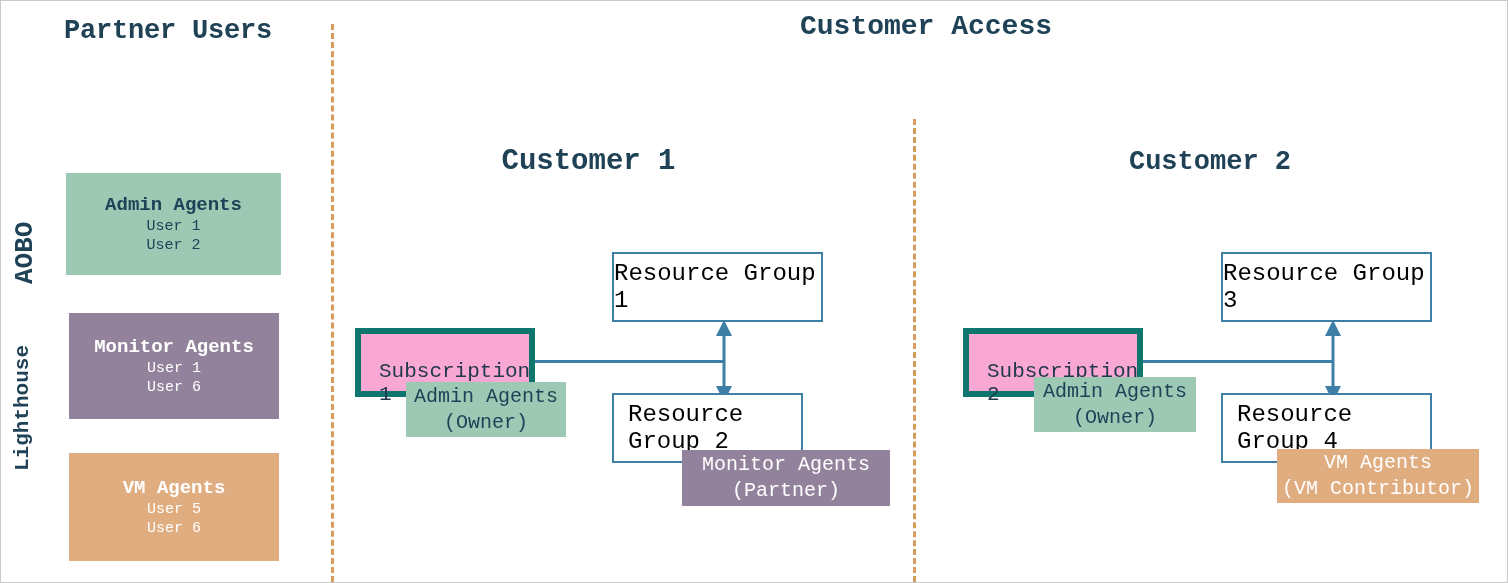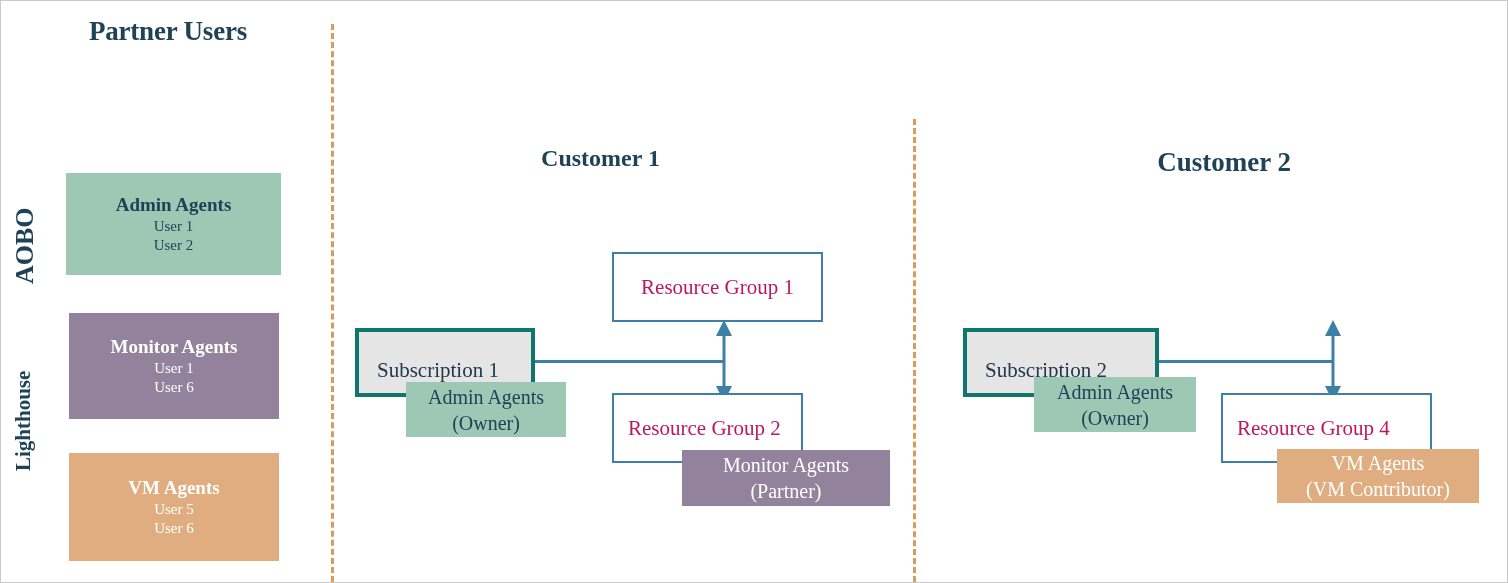--- a/index.html
+++ b/index.html
@@ -7,21 +7,21 @@
     padding: 0;
     background: #ffffff;
   }
   #canvas {
     position: relative;
     width: 1508px;
     height: 583px;
     background: #ffffff;
     border: 1px solid #c9c9c9;
     box-sizing: border-box;
-    font-family: Liberation Serif, serif;
+    font-family: Liberation Mono, monospace;
     overflow: hidden;
   }
 
   
   .heading {
     position: absolute;
     color: #1F4257;
     font-weight: bold;
     white-space: nowrap;
   }
@@ -32,24 +32,24 @@
     font-size: 27px;
     letter-spacing: -0.2px;
   }
   #customer-access-title {
     left: 700px; top: 10px;
     width: 450px;
     text-align: center;
     font-size: 28px;
   }
   #customer1-title {
-    left: 467px; top: 144px;
+    left: 455px; top: 144px;
     width: 265px;
     text-align: center;
-    font-size: 24px;
+    font-size: 29px;
   }
   #customer2-title {
     left: 1025px; top: 146px;
     width: 265px;
     text-align: right;
     font-size: 27px;
   }
 
   
   .side-label {
@@ -111,31 +111,31 @@
     background: #E0AD80;
     color: #ffffff;
   }
 
   
   .res-box {
     position: absolute;
     box-sizing: border-box;
     border: 2px solid #3E7FA6;
     background: #ffffff;
-    color: #be185d;
-    font-size: 21px;
+    color: #000000;
+    font-size: 24px;
     display: flex;
     align-items: center;
     justify-content: center;
   }
   .sub-box {
     position: absolute;
     box-sizing: border-box;
-    border: 4px solid #0f766e;
-    background: #e5e5e5;
+    border: 6px solid #0f766e;
+    background: #f9a8d4;
     color: #22384C;
     font-size: 21px;
   }
   .sub-box .sub-label {
     position: absolute;
     left: 18px;
     top: 26px;
   }
 
   
@@ -161,20 +161,21 @@
   }
   .arrow-svg { position: absolute; }
 </style>
 </head>
 <body>
 
 <div id="canvas">
 
   <div class="heading" id="partner-users-title">Partner Users</div>
 
+  <div class="heading" id="customer-access-title">Customer Access</div>
 
   <div class="heading" id="customer1-title">Customer 1</div>
 
   <div class="heading" id="customer2-title">Customer 2</div>
 
   <div class="side-label" id="aobo-label">AOBO</div>
 
   <div class="side-label" id="lighthouse-label">Lighthouse</div>
 
   <div class="divider" id="divider-left"></div>
@@ -229,26 +230,29 @@
   </div>
 
   <div class="hline" style="left:1141px; top:359px; width:192px;"></div>
 
   <svg class="arrow-svg" style="left:1319px; top:318px;" width="26" height="84" viewBox="0 0 26 84">
     <line x1="13" y1="10" x2="13" y2="74" stroke="#3E7FA6" stroke-width="3"></line>
     <polygon points="13,1 5,17 21,17" fill="#3E7FA6"></polygon>
     <polygon points="13,83 5,67 21,67" fill="#3E7FA6"></polygon>
   </svg>
 
+  <div class="res-box" style="left:1220px; top:251px; width:211px; height:70px;">
+    <span>Resource Group 3</span>
+  </div>
 
   <div class="res-box" style="left:1220px; top:392px; width:211px; height:70px; justify-content:flex-start; padding-left:14px;">
     <span>Resource Group 4</span>
   </div>
 
-  <div class="sub-box" style="left:962px; top:327px; width:196px; height:69px;">
+  <div class="sub-box" style="left:962px; top:327px; width:180px; height:69px;">
     <span class="sub-label">Subscription 2</span>
   </div>
 
   <div class="role-chip chip-green" style="left:1033px; top:376px; width:162px; height:55px;">
     <span>Admin Agents</span>
     <span>(Owner)</span>
   </div>
 
   <div class="role-chip chip-orange" style="left:1276px; top:448px; width:202px; height:54px;">
     <span>VM Agents</span>

